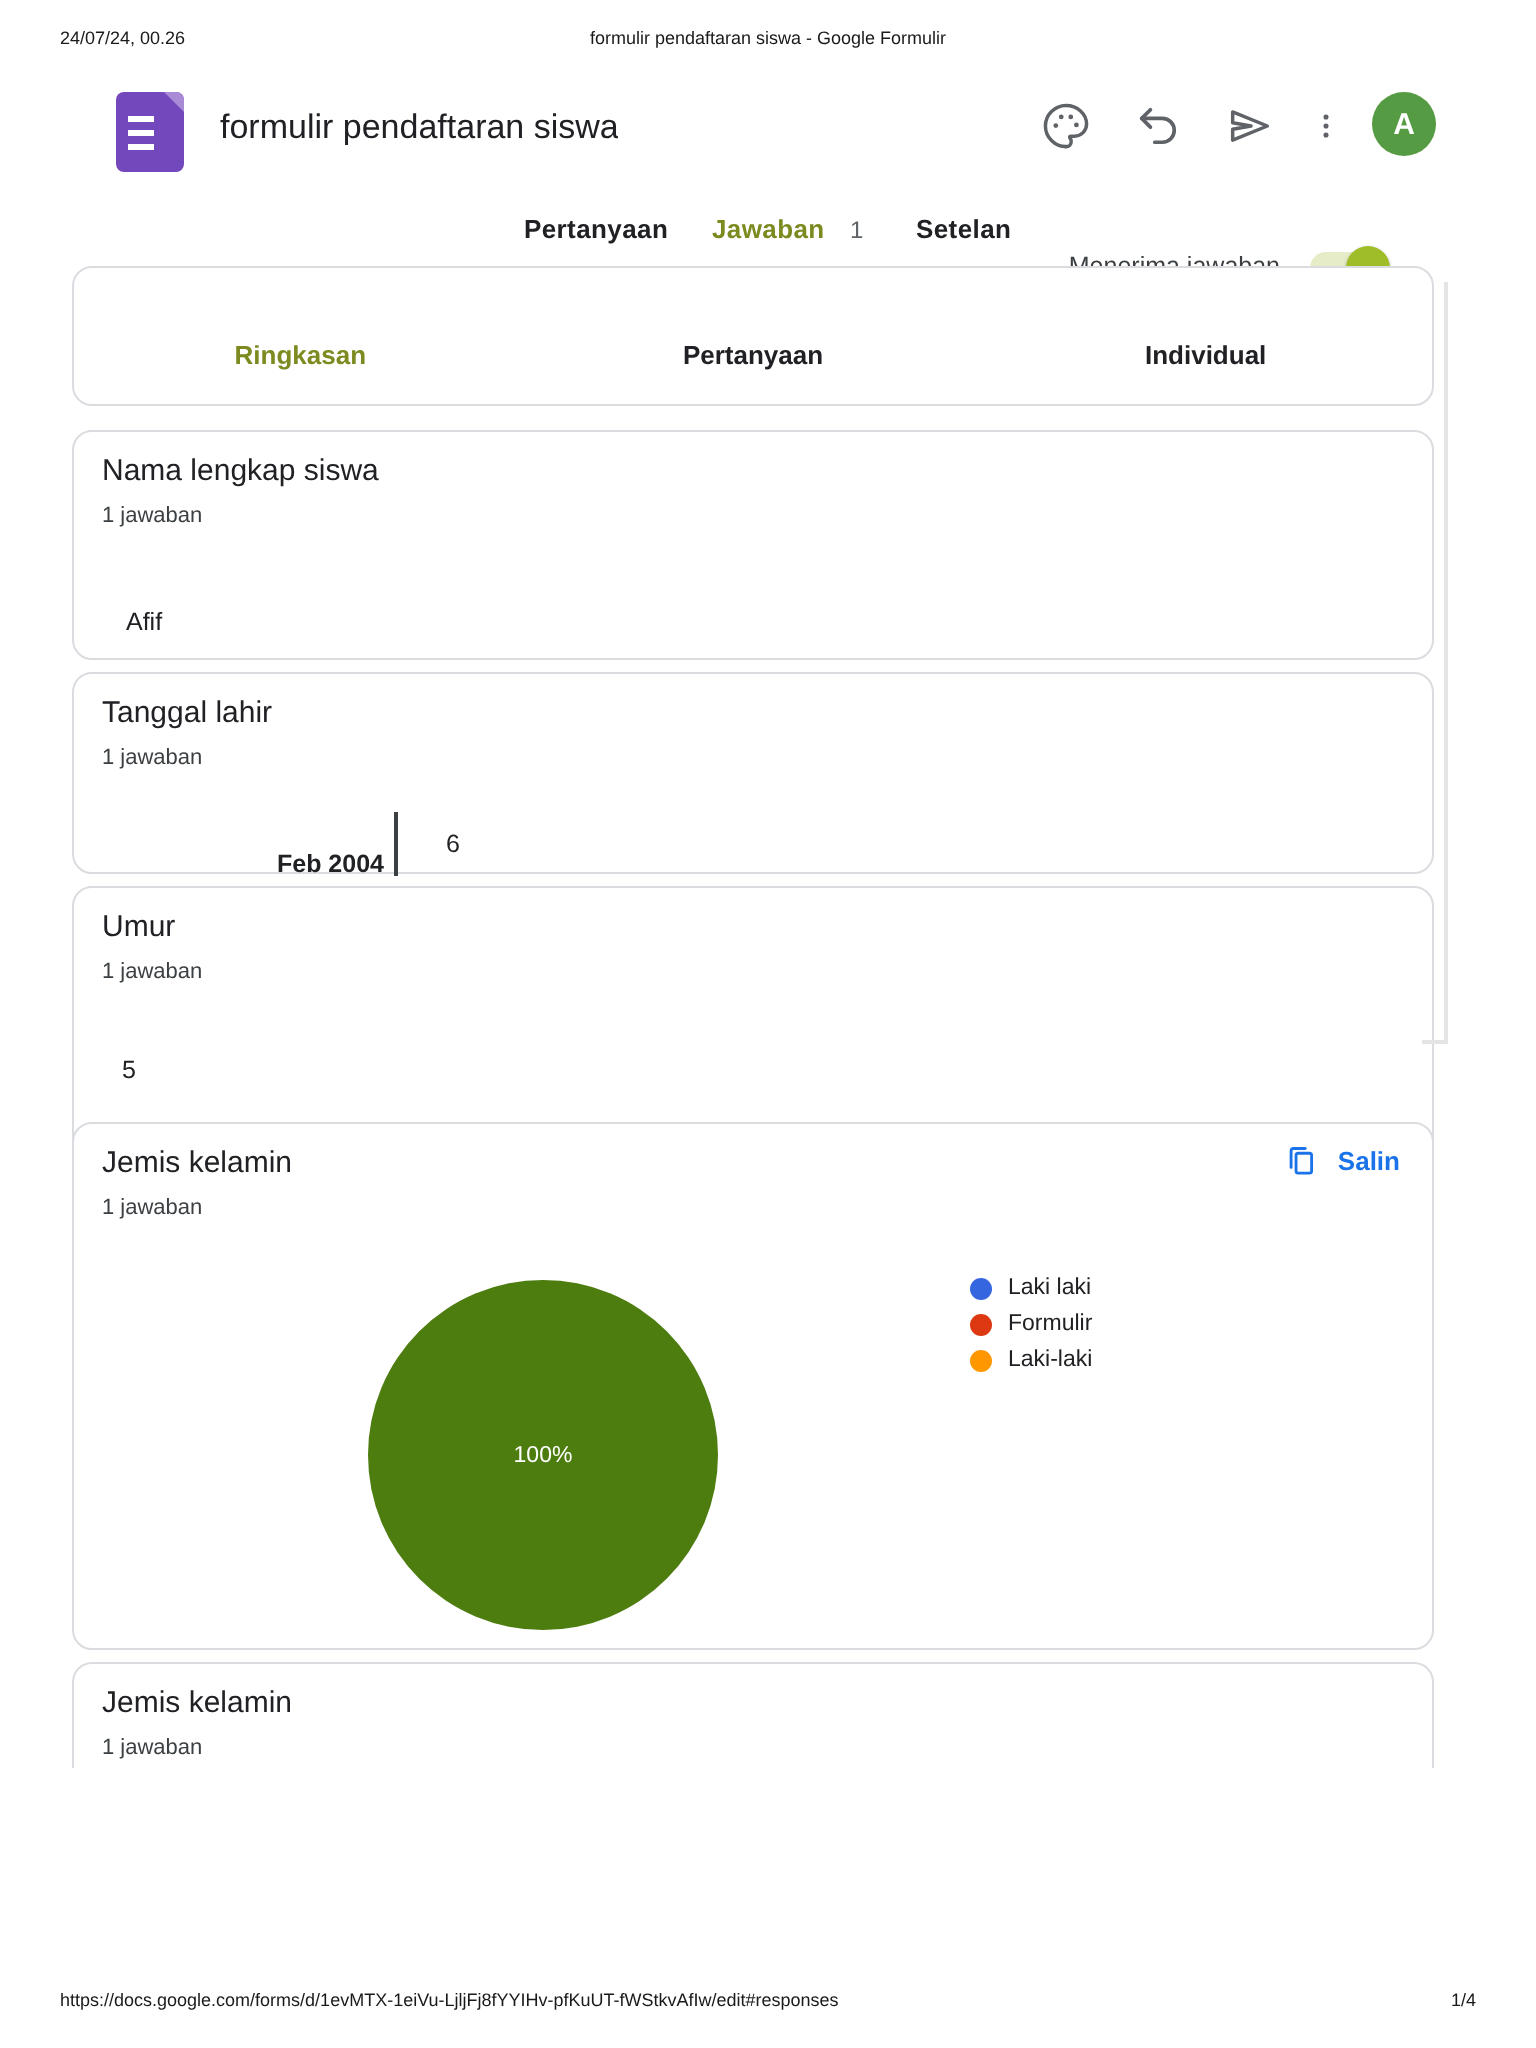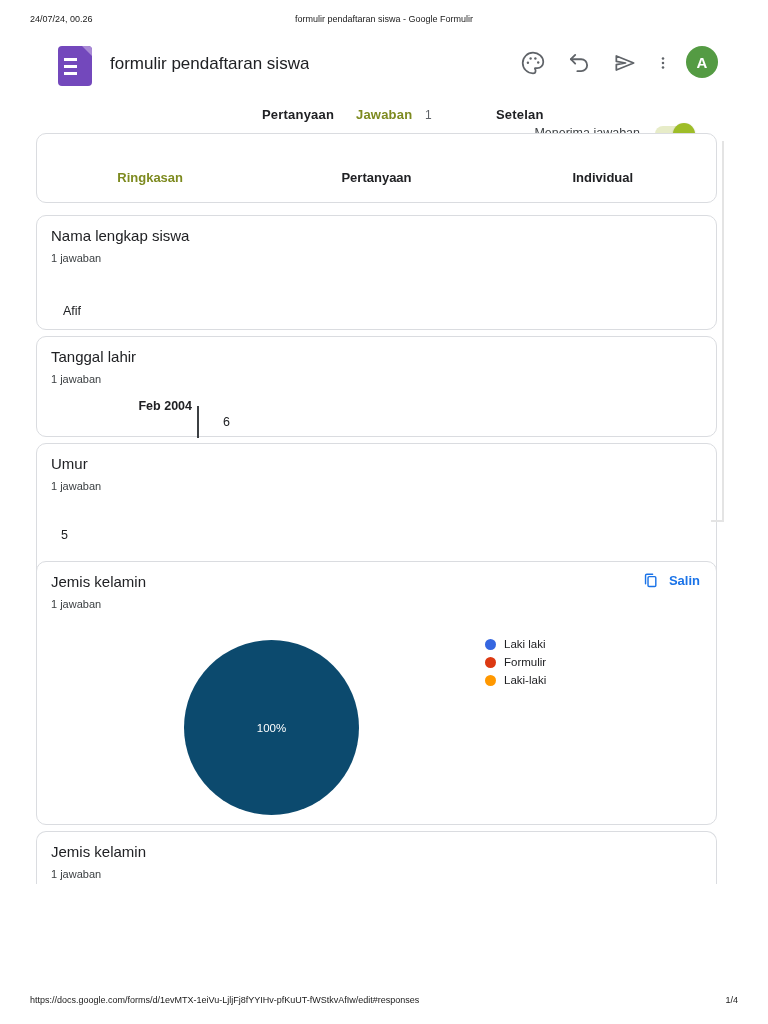--- a/index.html
+++ b/index.html
@@ -30,21 +30,21 @@
   .icon-send { right: 80px; }
   .icon-more { right: 46px; width: 18px; }
   .avatar { position: absolute; right: 0; top: 2px; width: 32px; height: 32px; border-radius: 50%; background: #549b43; color: #fff; font-size: 15px; font-weight: bold; display: flex; align-items: center; justify-content: center; }
 
   
   .nav-tabs { position: absolute; top: 104px; left: 0; width: 768px; height: 24px; font-size: 13px; font-weight: bold; letter-spacing: .2px; }
   .nav-tab { position: absolute; top: 3px; color: #202124; cursor: pointer; }
   .tab-pertanyaan { left: 262px; }
   .tab-jawaban { left: 356px; color: #7d8a1f; }
   .tab-badge { position: absolute; top: 4px; left: 425px; color: #5f6368; font-size: 12px; font-weight: normal; }
-  .tab-setelan { left: 458px; margin-left: 38px; }
+  .tab-setelan { left: 458px; }
 
   
   .accepting { position: absolute; top: 125px; left: 36px; width: 681px; height: 24px; }
   .accepting-label { position: absolute; right: 77px; top: 1px; font-size: 12.5px; color: #3c4043; white-space: nowrap; }
   .toggle { position: absolute; right: 24px; top: 1px; width: 38px; height: 16px; border-radius: 9px; background: #e7ecc8; }
   .toggle .knob { position: absolute; right: -2px; top: -3px; width: 22px; height: 22px; border-radius: 50%; background: #9ebd28; box-shadow: 0 1px 2px rgba(0,0,0,.25); }
 
   
   .card { position: absolute; left: 36px; width: 681px; background: #fff; border: 1px solid #dadce0; border-radius: 10px; }
   .card-title { position: absolute; left: 14px; top: 11px; font-size: 15px; color: #202124; }
@@ -52,21 +52,21 @@
 
   .summary-card { top: 133px; height: 70px; }
   .summary-tabs { position: absolute; left: 0; right: 0; top: 36px; height: 30px; display: flex; }
   .summary-tab { flex: 1; text-align: center; font-size: 13px; font-weight: bold; color: #202124; cursor: pointer; }
   .summary-tab.active { color: #7d8a1f; }
 
   .card-nama { top: 215px; height: 115px; }
   .answer-text { position: absolute; left: 26px; font-size: 12.5px; color: #202124; }
 
   .card-tanggal { top: 336px; height: 101px; }
-  .axis-label { position: absolute; left: 60px; top: 62px; width: 95px; text-align: right; font-size: 12.5px; font-weight: bold; color: #202124; }
+  .axis-label { position: absolute; left: 60px; top: 88px; width: 95px; text-align: right; font-size: 12.5px; font-weight: bold; color: #202124; }
   .axis-line { position: absolute; left: 160px; top: 69px; width: 2px; height: 32px; background: #3c4043; }
   .axis-value { position: absolute; left: 186px; top: 78px; font-size: 12.5px; color: #202124; }
 
   .card-umur { top: 443px; height: 140px; }
 
   .card-jemis1 { top: 561px; height: 264px; }
   .copy-btn { position: absolute; right: 16px; top: 6px; height: 24px; display: flex; align-items: center; gap: 10px; color: #1a73e8; font-size: 13px; font-weight: bold; cursor: pointer; }
   .copy-btn svg { width: 17px; height: 17px; }
   .pie { position: absolute; left: 147px; top: 78px; width: 175px; height: 175px; border-radius: 50%; display: flex; align-items: center; justify-content: center; }
   .pie-label { color: #fff; font-size: 11.5px; }
@@ -178,21 +178,21 @@
 <div class="card card-jemis1">
   <div class="card-title">Jemis kelamin</div>
   <div class="card-count">1 jawaban</div>
   <div class="copy-btn">
     <svg viewBox="0 0 24 24" fill="none" stroke="#1a73e8" stroke-width="2">
       <rect x="8.5" y="6.5" width="11" height="14" rx="1.5"></rect>
       <path d="M5 16.5V5a1.8 1.8 0 0 1 1.8-1.8H15" stroke-linecap="round"></path>
     </svg>
     <span>Salin</span>
   </div>
-  <div class="pie" style="background: #0c4a6e;">
+  <div class="pie" style="background: #4d7c0f;">
     <span class="pie-label">100%</span>
   </div>
   <div class="legend">
     <div class="legend-row">
       <div class="legend-dot" style="background: rgb(53, 102, 224);"></div>
       <span class="legend-label">Laki laki</span>
     </div>
     <div class="legend-row">
       <div class="legend-dot" style="background: rgb(220, 57, 18);"></div>
       <span class="legend-label">Formulir</span>

